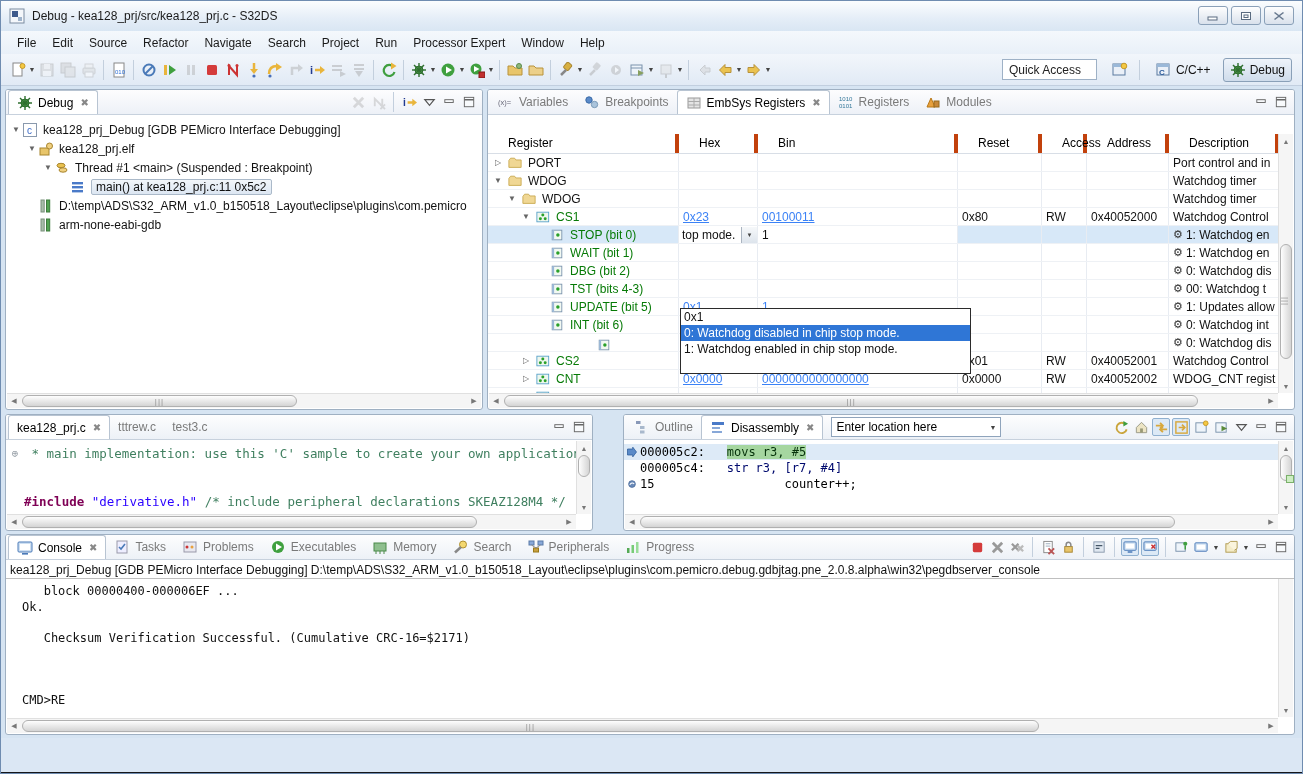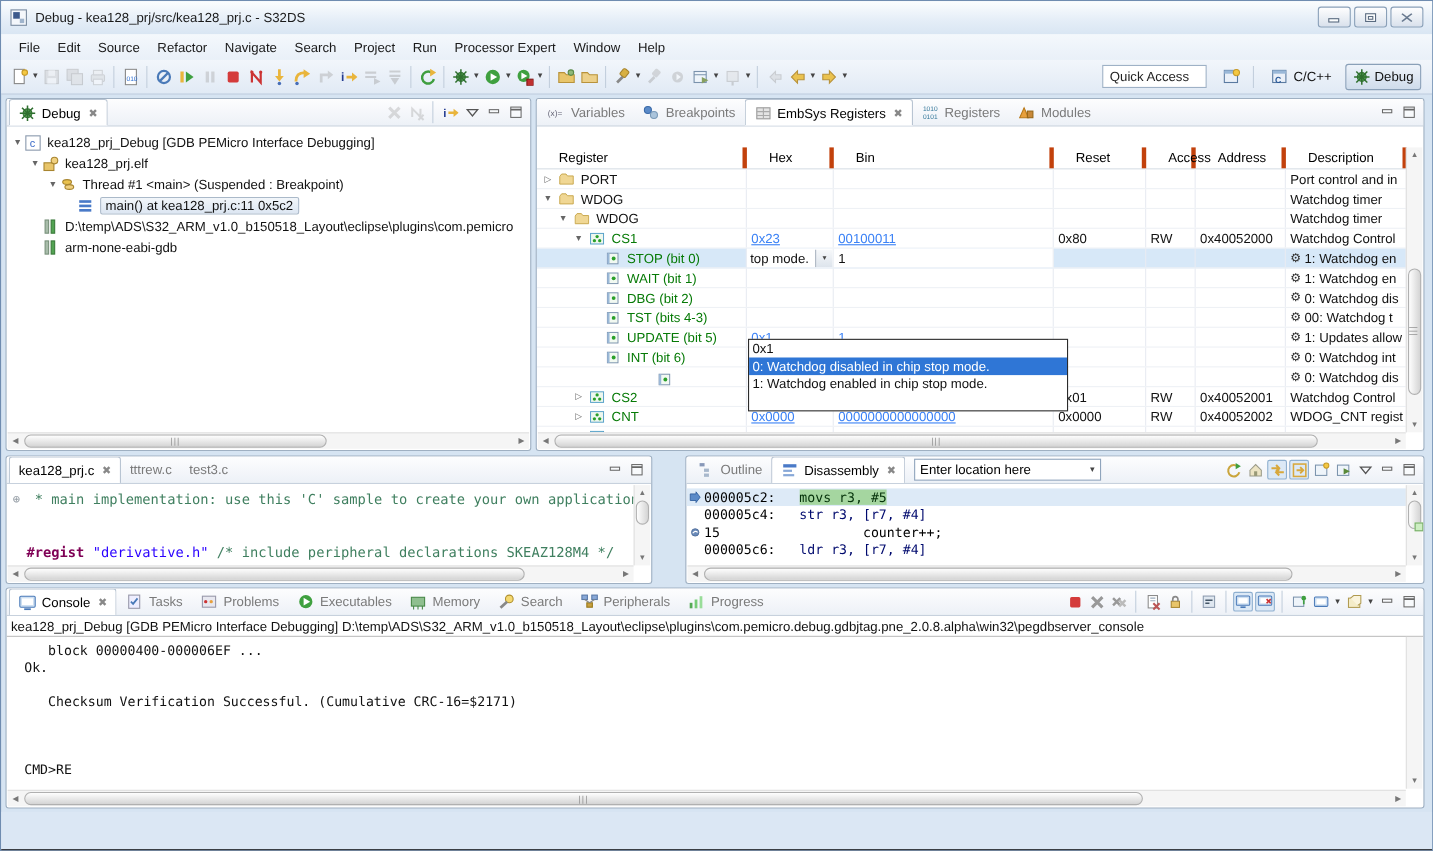--- a/index.html
+++ b/index.html
@@ -956,21 +956,21 @@
               <rect x="2.5" y="2.5" width="10" height="10" fill="#f8fafc" stroke="#666"></rect>
               <line x1="2.5" y1="5" x2="12.5" y2="5" stroke="#666" stroke-width="1.6"></line>
             </svg>
           </span>
         </span>
       </div>
     <div class="code" id="editor-code">
         <div class="code-line"><span class="fold-margin">⊕</span><span class="c-comment"> * main implementation: use this 'C' sample to create your own application</span></div>
         <div class="code-line"><span class="fold-margin"></span></div>
         <div class="code-line"><span class="fold-margin"></span></div>
-        <div class="code-line"><span class="fold-margin"></span><span class="c-directive">#regist</span><span class="c-plain"> </span><span class="c-string">"derivative.h"</span><span class="c-comment"> /* include peripheral declarations SKEAZ128M4 */</span></div>
+        <div class="code-line"><span class="fold-margin"></span><span class="c-directive">#include</span><span class="c-plain"> </span><span class="c-string">"derivative.h"</span><span class="c-comment"> /* include peripheral declarations SKEAZ128M4 */</span></div>
       </div>
     <div class="vscroll" style="top:26px;bottom:16px;right:1px;">
       <span class="sarrow" style="top:0;">▲</span>
         <span class="sarrow" style="bottom:0;">▼</span>
       <div class="thumb" style="top:14px;height:22px;"></div>
     </div>
     <div class="hscroll" style="left:1px;right:16px;bottom:1px;">
       <span class="sarrow" style="left:0;">◀</span>
         <span class="sarrow" style="right:0;">▶</span>
       <div class="thumb" style="left:15px;width:80%;"></div>
@@ -1061,21 +1061,20 @@
       </div>
     <div class="asm" id="asm-body">
         <div class="asm-line current"><span class="asm-gutter"><svg width="12" height="12" viewBox="0 0 16 16" xmlns="http://www.w3.org/2000/svg">
               <polygon points="2,4 9,4 9,1.5 14,8 9,14.5 9,12 2,12" fill="#5a8ac8" stroke="#2a5a9a"></polygon>
             </svg></span><span class="asm-addr">000005c2:   </span><span class="asm-instr hl">movs r3, #5</span></div>
         <div class="asm-line"><span class="asm-gutter"></span><span class="asm-addr">000005c4:   </span><span class="asm-instr">str r3, [r7, #4]</span></div>
         <div class="asm-line"><span class="asm-gutter"><svg width="12" height="12" viewBox="0 0 16 16" xmlns="http://www.w3.org/2000/svg">
               <circle cx="8" cy="8" r="4.5" fill="#6a8ab8" stroke="#4a6a98"></circle>
               <path d="M5 9 Q8 5 11 8" stroke="#fff" stroke-width="1.4" fill="none"></path>
             </svg></span><span class="asm-addr">15          </span><span class="asm-src">        counter++;</span></div>
-        <div class="asm-line"><span class="asm-gutter"></span><span class="asm-addr">000005c6:   </span><span class="asm-instr">ldr r3, [r7, #4]</span></div>
       </div>
     <div class="vscroll" style="top:26px;bottom:16px;right:1px;">
       <span class="sarrow" style="top:0;">▲</span>
         <span class="sarrow" style="bottom:0;">▼</span>
       <div class="thumb" style="top:14px;height:26px;"></div>
       <span style="position:absolute;right:-1px;top:34px;width:8px;height:8px;background:#cdeec2;border:1px solid #7ab06a;"></span>
     </div>
     <div class="hscroll" style="left:1px;right:16px;bottom:1px;">
       <span class="sarrow" style="left:0;">◀</span>
         <span class="sarrow" style="right:0;">▶</span>

